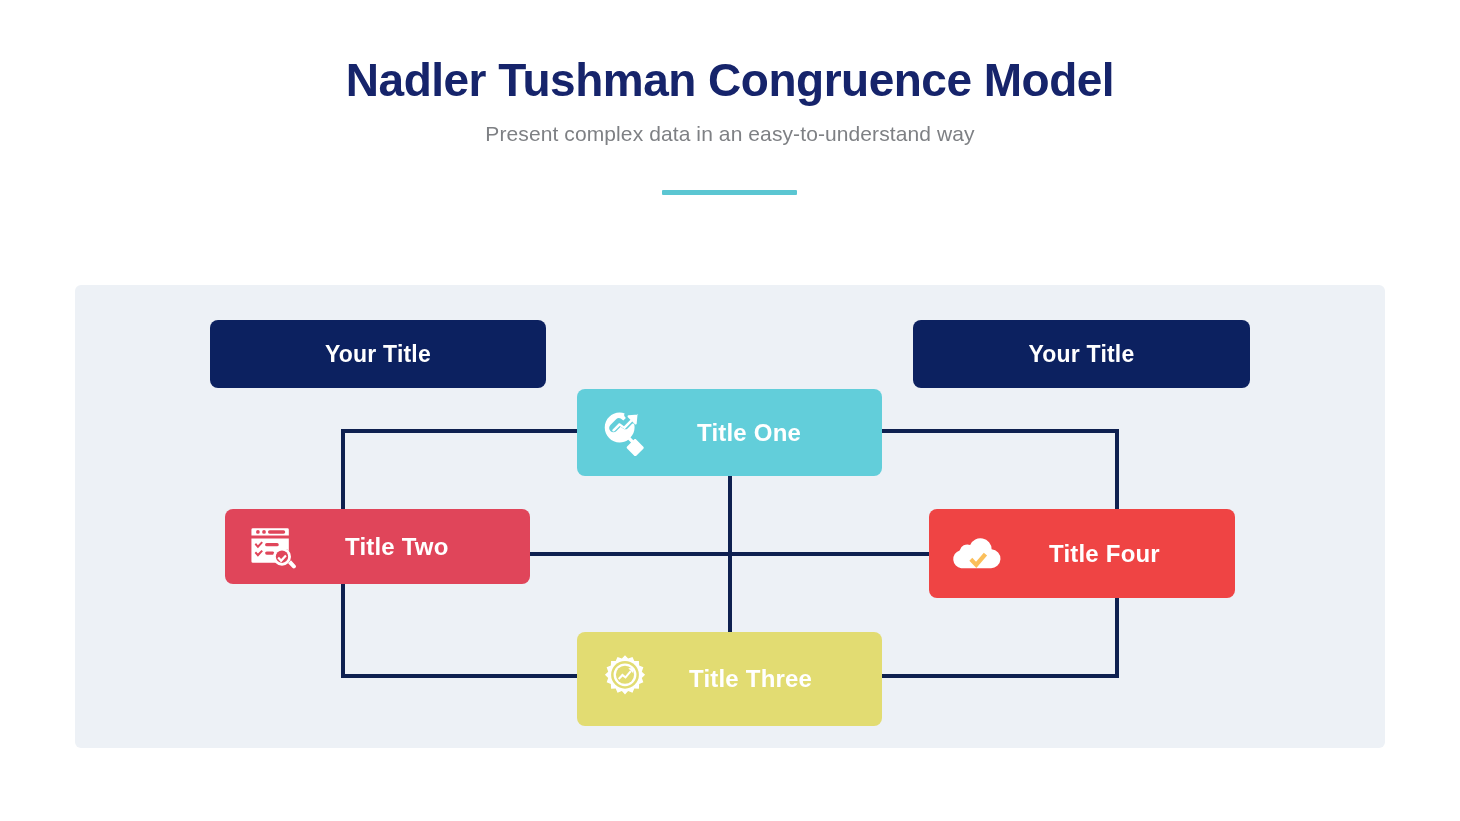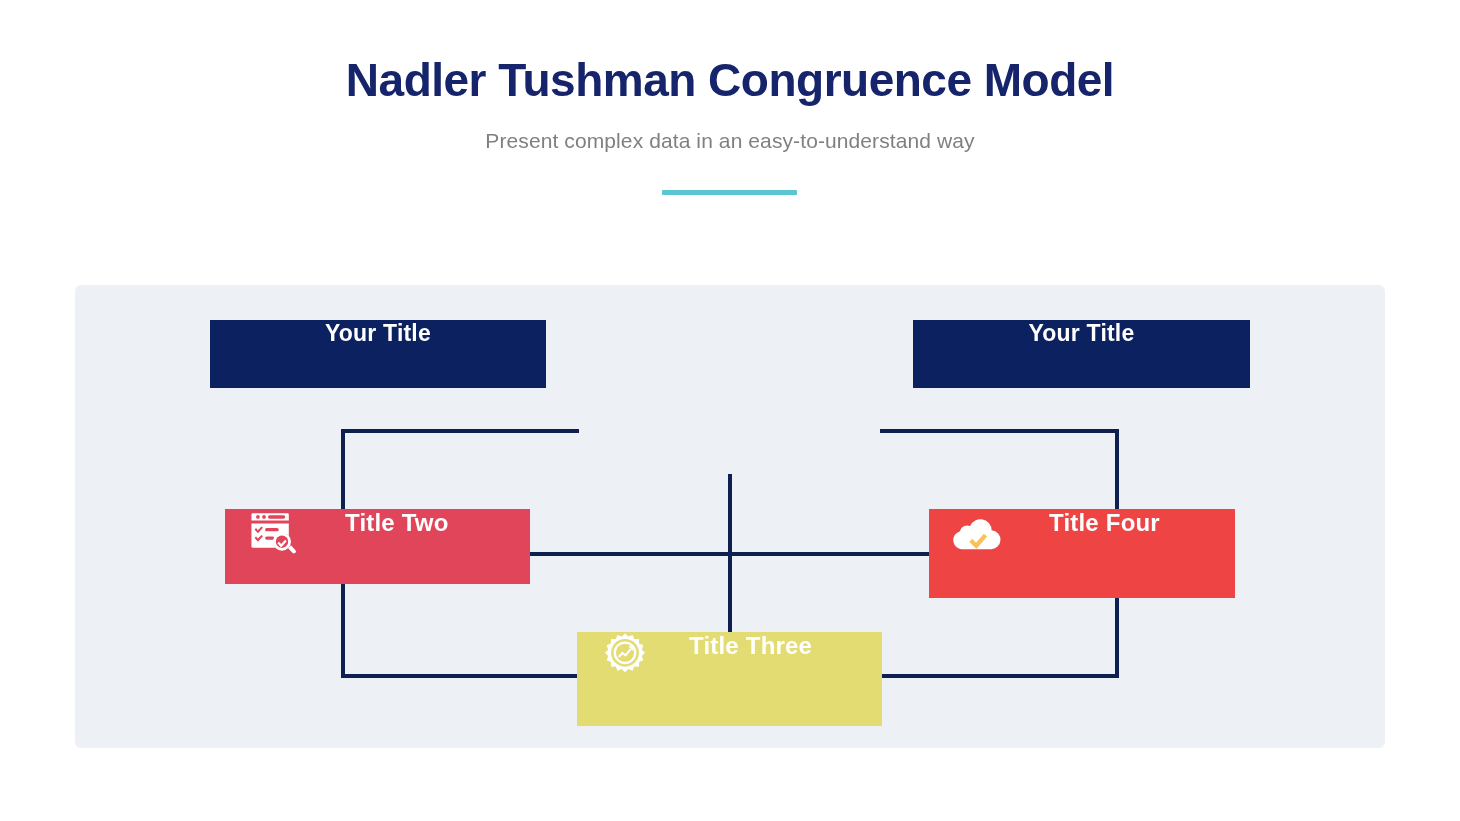--- a/index.html
+++ b/index.html
@@ -31,21 +31,21 @@
   .slide-title {
     font-size: 46px;
     font-weight: 700;
     letter-spacing: -0.5px;
     color: #16246B;
     line-height: 1.08;
     font-family: "Liberation Sans", sans-serif;
   }
 
   .slide-subtitle {
-    margin-top: 23px;
+    margin-top: 16px;
     font-size: 21px;
     font-weight: 400;
     color: #7E8084;
     letter-spacing: 0.1px;
   }
 
   .accent-bar {
     position: absolute;
     left: 662px;
     top: 190px;
@@ -73,22 +73,22 @@
     top: 0;
     width: 1460px;
     height: 821px;
     pointer-events: none;
   }
 
   
   .box {
     position: absolute;
     display: flex;
-    align-items: flex-start;
-    border-radius: 0;
+    align-items: center;
+    border-radius: 8px;
   }
 
   .box-navy {
     background: #0C2160;
     justify-content: center;
   }
 
   .box-navy .box-label {
     color: #FFFFFF;
     font-size: 23px;
@@ -166,20 +166,43 @@
   </svg>
 
   <div class="box box-navy" id="navy-left">
     <span class="box-label">Your Title</span>
   </div>
 
   <div class="box box-navy" id="navy-right">
     <span class="box-label">Your Title</span>
   </div>
 
+  <div class="box box-one" id="box-one">
+    <span class="box-icon">
+      <svg width="46" height="46" viewBox="0 0 64 64" fill="#FFFFFF">
+        <path d="M50.5 6.2 L36.9 7.4 C35.6 7.5 35.1 9.1 36.0 10.0 L39.6 13.6
+                 L30.6 22.6 L24.9 18.6 C24.3 18.2 23.6 18.3 23.1 18.8 L14.8 27.0
+                 C14.1 27.7 14.1 28.8 14.8 29.5 C15.5 30.2 16.6 30.2 17.3 29.5
+                 L24.6 22.2 L30.3 26.2 C30.9 26.6 31.7 26.5 32.2 26.0 L42.1 16.1
+                 L45.7 19.7 C46.6 20.6 48.2 20.1 48.3 18.8 L49.5 5.2 Z"></path>
+        <path d="M24.6 3.6 C13.1 3.6 3.8 12.9 3.8 24.4 C3.8 35.9 13.1 45.2 24.6 45.2
+                 C29.0 45.2 33.1 43.8 36.5 41.4 L40.4 45.3 L34.9 50.8
+                 C34.1 51.6 34.1 52.8 34.9 53.6 L44.9 63.6 C45.7 64.4 46.9 64.4 47.7 63.6
+                 L57.5 53.8 C58.3 53.0 58.3 51.8 57.5 51.0 L47.5 41.0
+                 C46.7 40.2 45.5 40.2 44.7 41.0 L43.6 42.1 L39.7 38.2
+                 C43.2 34.5 45.3 29.7 45.3 24.4 C45.3 22.9 45.2 21.5 44.9 20.1
+                 C44.6 18.7 42.8 18.3 41.9 19.3 L35.6 25.6 C34.0 27.2 31.5 27.4 29.7 26.1
+                 L25.9 23.4 L20.1 29.2 C17.8 31.5 14.0 31.5 11.7 29.2
+                 C9.4 26.9 9.4 23.1 11.7 20.8 L20.0 12.5 C21.6 10.9 24.1 10.6 26.0 11.9
+                 L29.7 14.5 L33.2 11.0 L32.0 9.8 C30.4 8.2 30.5 6.0 31.6 4.7
+                 C29.4 4.0 27.0 3.6 24.6 3.6 Z"></path>
+      </svg>
+    </span>
+    <span class="box-label">Title One</span>
+  </div>
 
   <div class="box box-two" id="box-two">
     <span class="box-icon">
       <svg width="46" height="46" viewBox="0 0 64 64" fill="#FFFFFF">
 
         <path d="M4 6 h48 a2 2 0 0 1 2 2 v8 h-52 v-8 a2 2 0 0 1 2 -2 Z"></path>
         <circle cx="11" cy="11" r="2.6" fill="#E0455A"></circle>
         <circle cx="19.5" cy="11" r="2.6" fill="#E0455A"></circle>
         <rect x="25" y="8.6" width="24" height="4.8" rx="2.4" fill="#E0455A"></rect>
 

